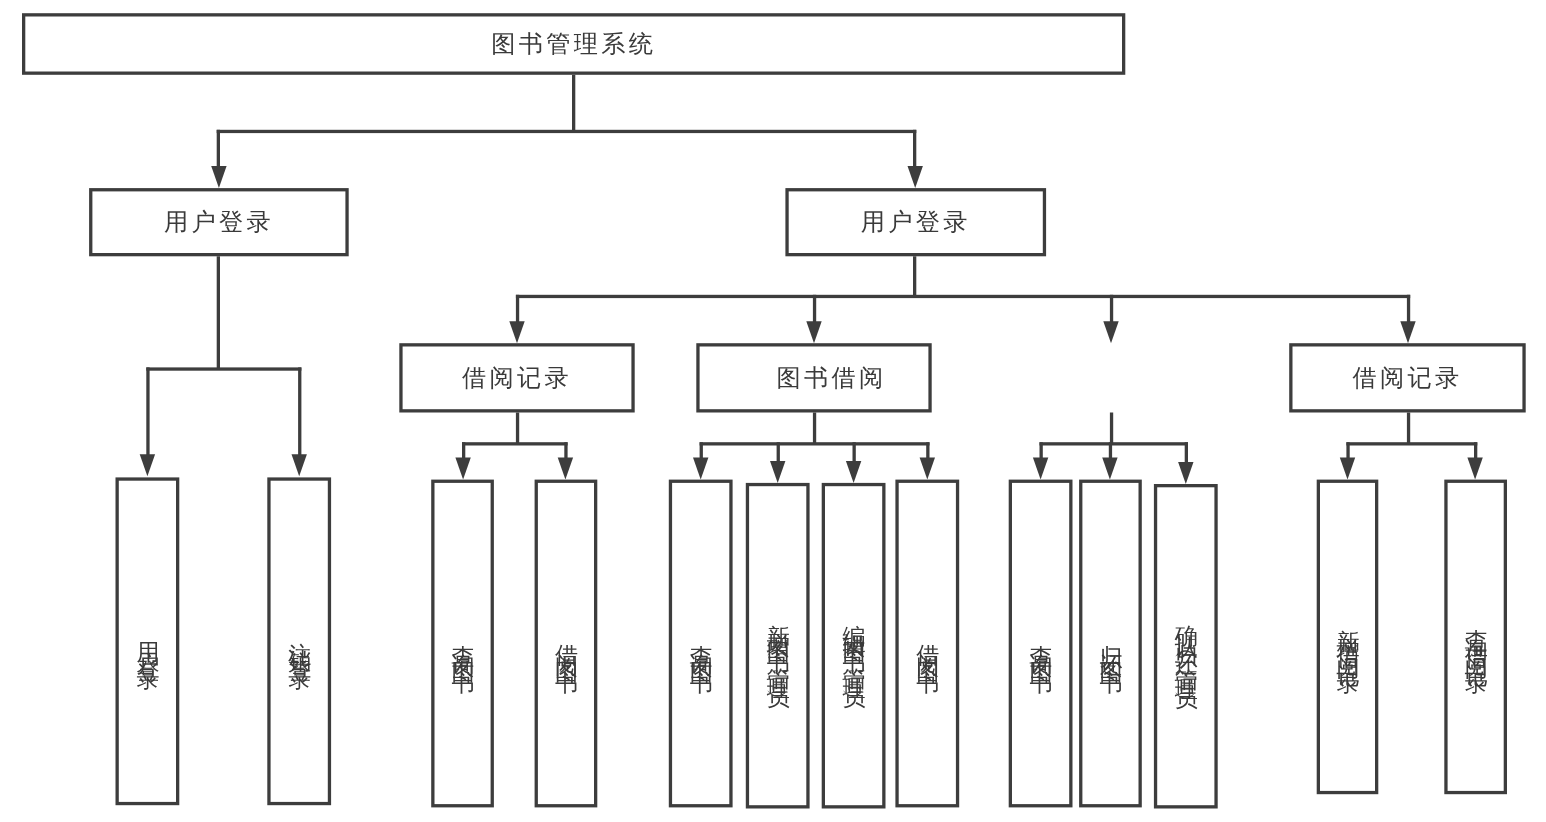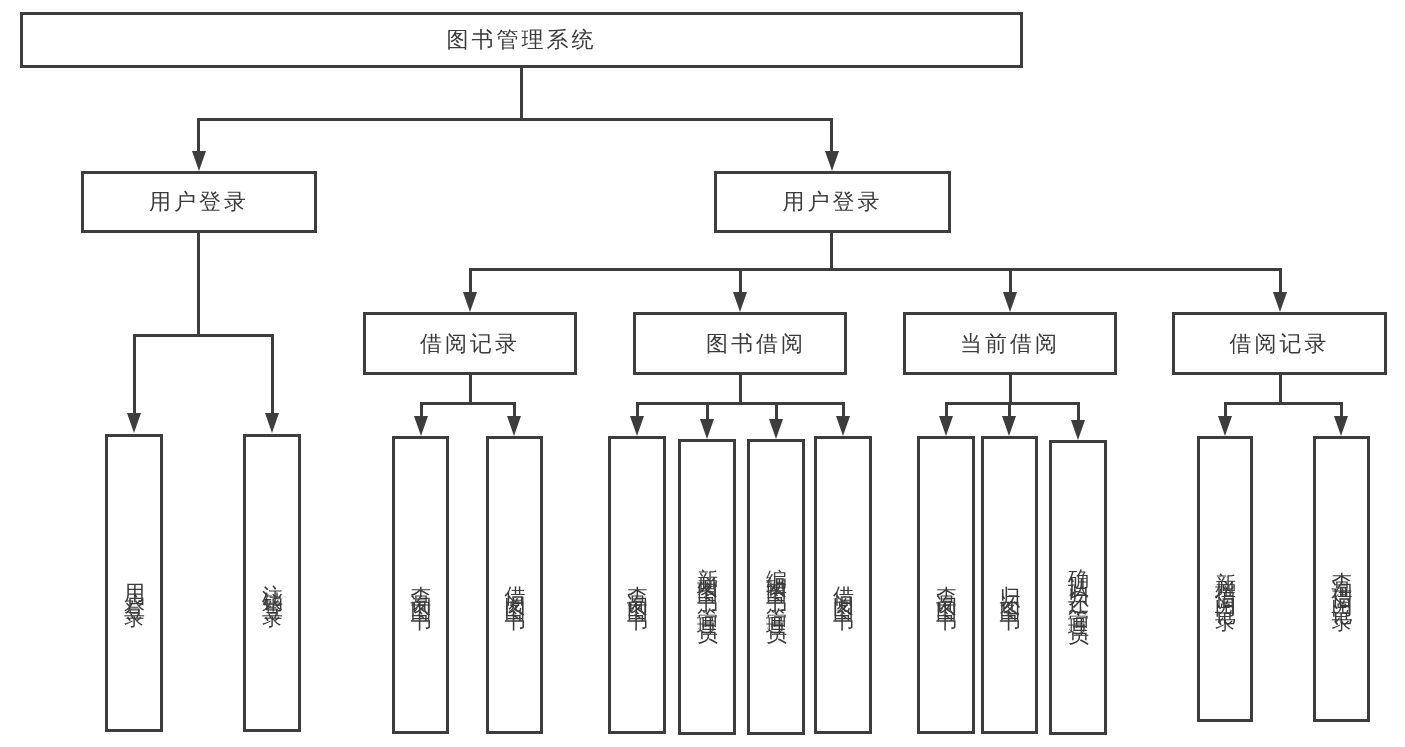--- a/index.html
+++ b/index.html
@@ -68,21 +68,20 @@
   <div class="ah" style="left:463px;top:292px;"></div>
   <div class="vline" style="left:739px;top:268px;width:3px;height:26px;"></div>
   <div class="ah" style="left:733px;top:292px;"></div>
   <div class="vline" style="left:1009px;top:268px;width:3px;height:26px;"></div>
   <div class="ah" style="left:1003px;top:292px;"></div>
   <div class="vline" style="left:1279px;top:268px;width:3px;height:26px;"></div>
   <div class="ah" style="left:1273px;top:292px;"></div>
 
   <div class="box" style="left:363px;top:312px;width:214px;height:63px;">借阅记录</div>
   <div class="box" style="left:633px;top:312px;width:214px;height:63px;padding-left:32px;">图书借阅</div>
-  <div class="box" style="left:903px;top:312px;width:214px;height:63px;">当前借阅</div>
   <div class="box" style="left:1172px;top:312px;width:215px;height:63px;">借阅记录</div>
 
   <div class="vline" style="left:469px;top:375px;width:3px;height:29px;"></div>
   <div class="hline" style="left:420px;top:402px;width:96px;height:3px;"></div>
   <div class="vline" style="left:420px;top:402px;width:3px;height:15px;"></div>
   <div class="ah" style="left:414px;top:416px;"></div>
   <div class="vline" style="left:513px;top:402px;width:3px;height:15px;"></div>
   <div class="ah" style="left:507px;top:416px;"></div>
 
   <div class="box vbox" style="left:392px;top:436px;width:57px;height:298px;">查询图书</div>

